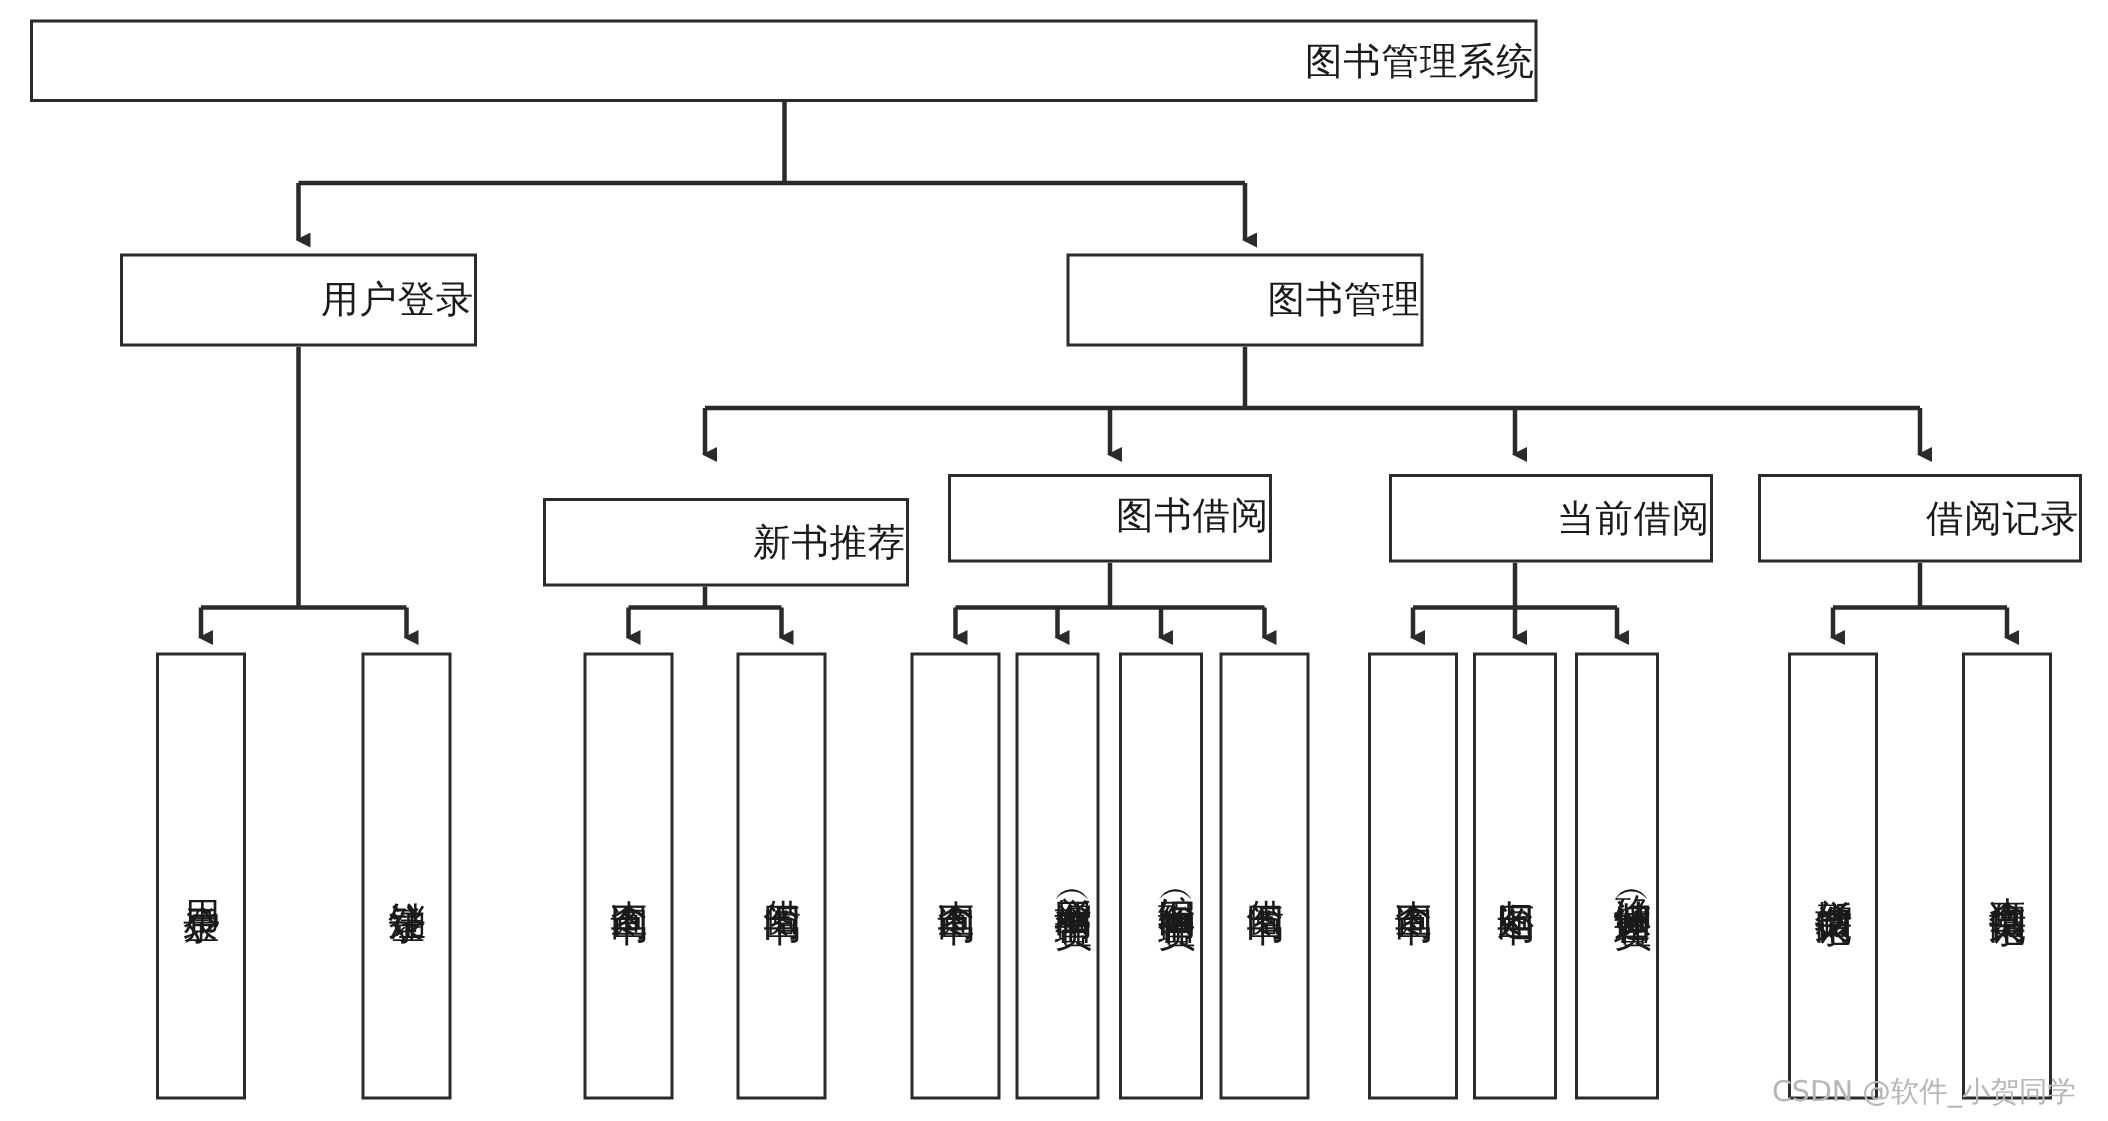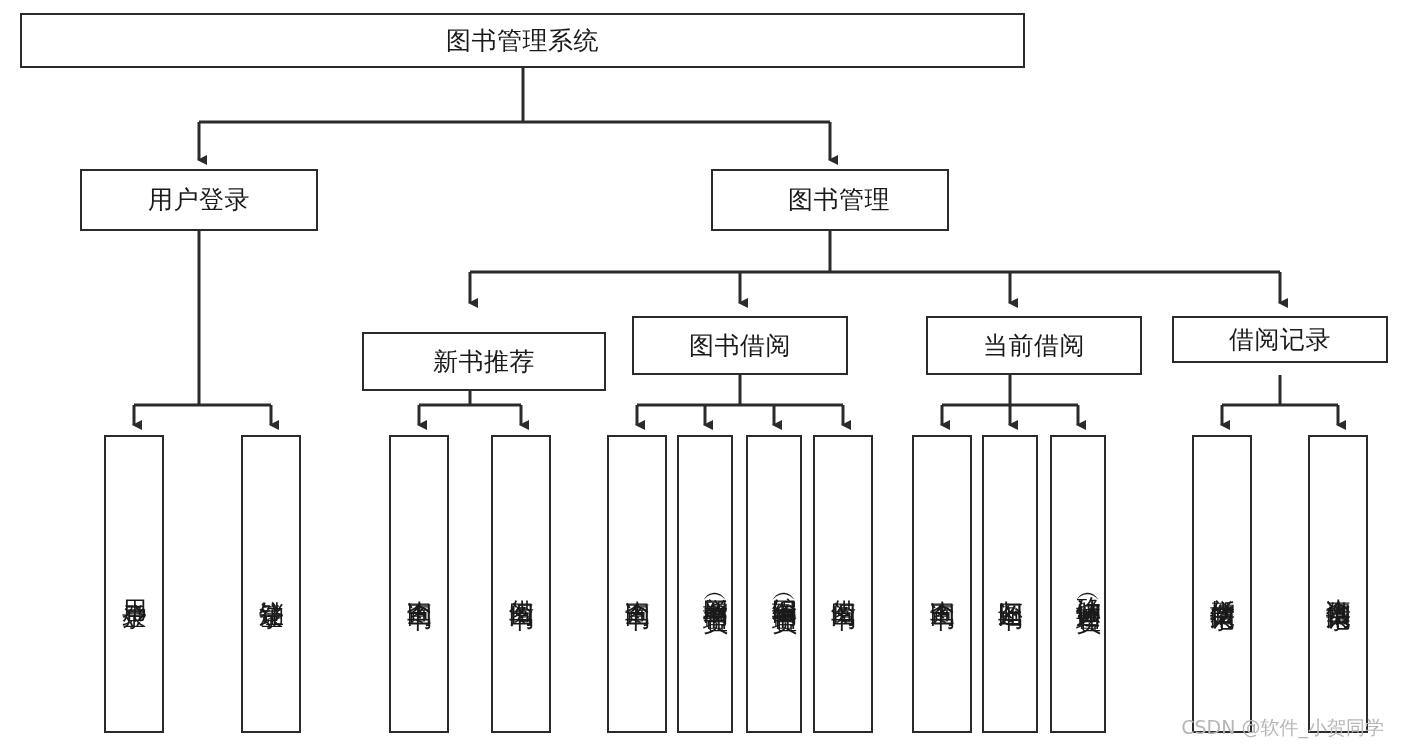--- a/index.html
+++ b/index.html
@@ -17,21 +17,21 @@
     background: #ffffff;
     overflow: hidden;
   }
   .node {
     position: absolute;
     box-sizing: border-box;
     border: 2.5px solid #2b2b2b;
     background: #ffffff;
     display: flex;
     align-items: center;
-    justify-content: center;
+    justify-content: flex-end;
     color: #1a1a1a;
   }
   .node-h {
     font-size: 25px;
     letter-spacing: 0.5px;
     line-height: 1.1;
     white-space: nowrap;
   }
   .node-root {
     font-size: 25px;
@@ -138,27 +138,27 @@
   <div class="node node-h" style="left:80px; top:169px; width:238px; height:62px;">
     <span>用户登录</span>
   </div>
   <div class="node node-h" style="left:711px; top:169px; width:238px; height:62px;padding-left:18px;">
     <span>图书管理</span>
   </div>
 
   <div class="node node-h" style="left:362px; top:316px; width:244px; height:59px;margin-top:16px;">
     <span>新书推荐</span>
   </div>
-  <div class="node node-h" style="left:632px; top:316px; width:216px; height:59px;">
+  <div class="node node-h" style="left:632px; top:316px; width:216px; height:59px;font-family:Liberation Mono, monospace;">
     <span>图书借阅</span>
   </div>
   <div class="node node-h" style="left:902px; top:316px; width:216px; height:59px;margin-left:24px;">
     <span>当前借阅</span>
   </div>
-  <div class="node node-h" style="left:1172px; top:316px; width:216px; height:47px;">
+  <div class="node node-h" style="left:1172px; top:316px; width:216px; height:59px;">
     <span>借阅记录</span>
   </div>
 
   <div class="node node-v center-v" style="left:104px; top:435px; width:60px; height:298px;">
     <span class="vtext">用户登录</span>
   </div>
   <div class="node node-v center-v" style="left:241px; top:435px; width:60px; height:298px;">
     <span class="vtext">注销登录</span>
   </div>
 

